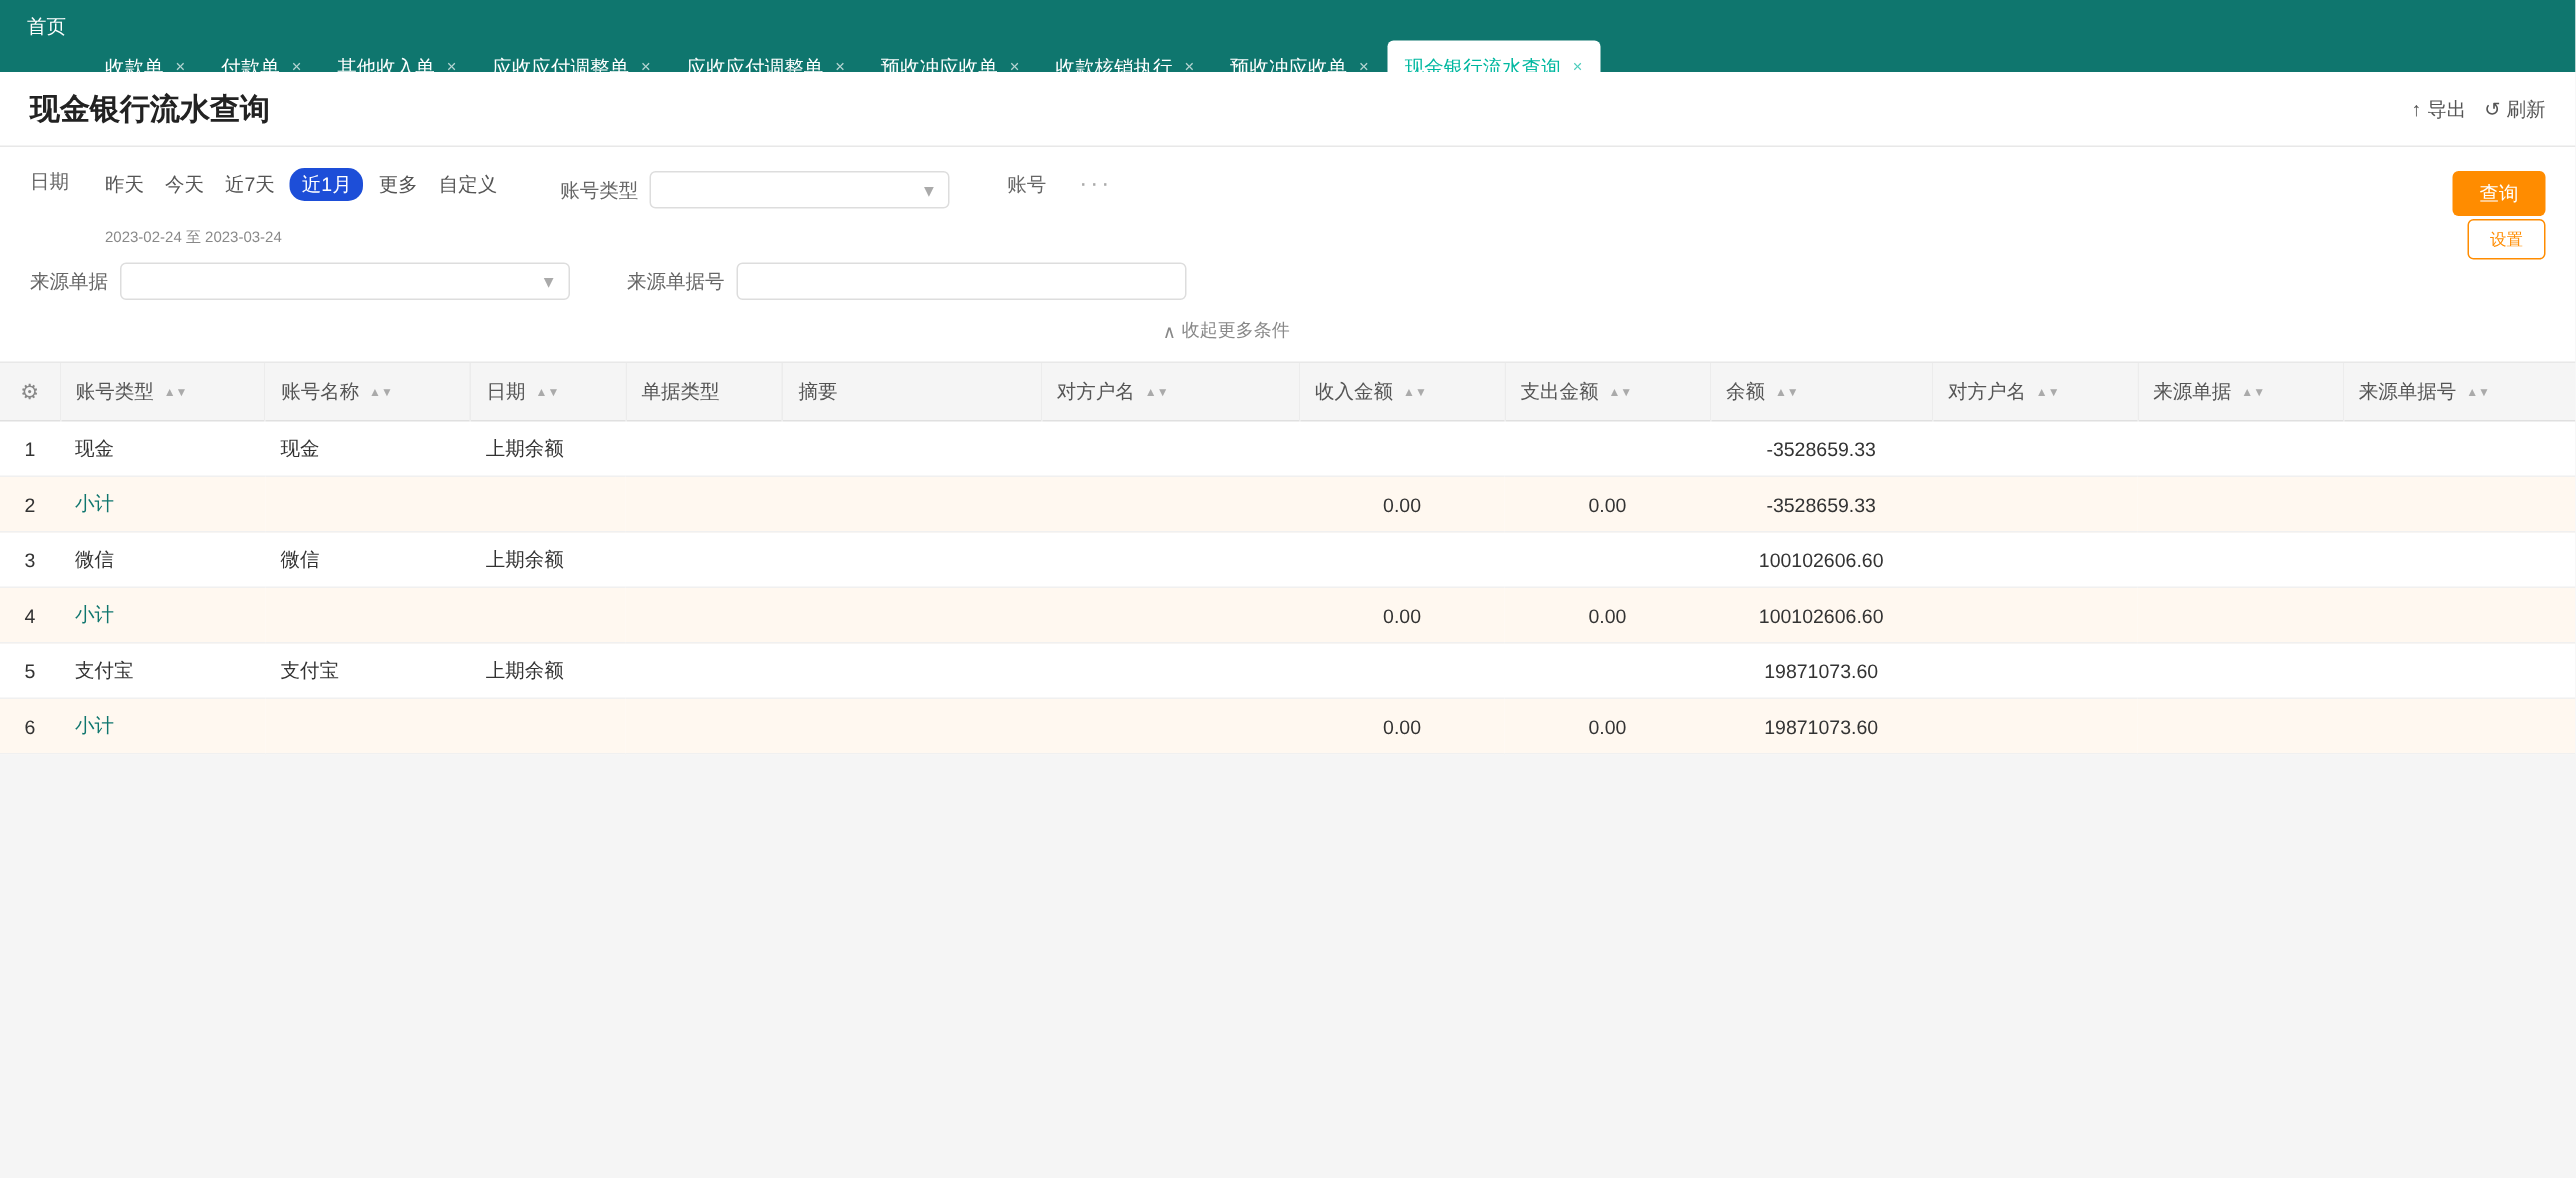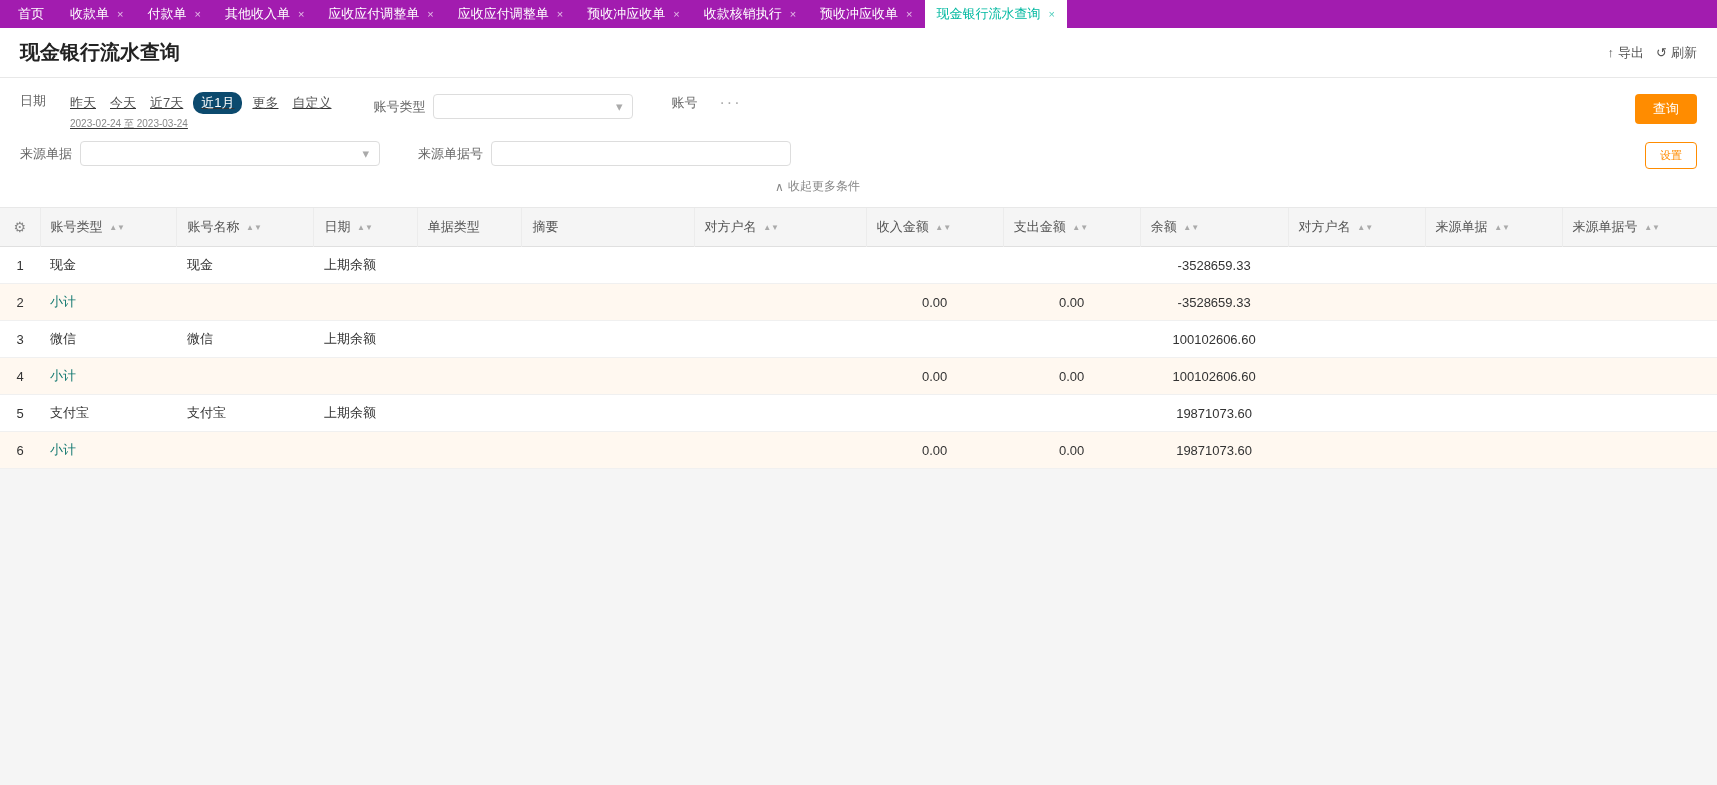--- a/index.html
+++ b/index.html
@@ -1,37 +1,37 @@
 <!DOCTYPE html>
 <html><head>
   <meta charset="utf-8">
   <style>
     * { box-sizing: border-box; margin: 0; padding: 0; }
     body { font-family: 'Microsoft YaHei', Arial, sans-serif; font-size: 13px; background: #f5f5f5; color: #333; }
 
     
     .top-nav {
-      background: #a21caf;
-      display: flex;
-      align-items: center;
-      height: 28px;
+      background: #0f766e;
+      display: flex;
+      height: 48px;
       padding: 0 4px;
       overflow: hidden;
     }
     .nav-item {
       color: #fff;
       padding: 0 12px;
       height: 36px;
       line-height: 36px;
       cursor: pointer;
       white-space: nowrap;
       font-size: 13px;
       display: flex;
       align-items: center;
       gap: 4px;
+      margin-top: 27px;
     }
     .nav-item.active {
       background: #fff;
       color: #00b8a0;
       border-radius: 4px 4px 0 0;
     }
     .nav-item .close-x {
       font-size: 11px;
       opacity: 0.7;
       margin-left: 4px;
@@ -98,21 +98,21 @@
       align-items: center;
       gap: 6px;
     }
     .date-shortcut {
       color: #555;
       cursor: pointer;
       font-size: 13px;
       padding: 2px 4px;
     }
     .date-shortcut.active {
-      background: #0c4a6e;
+      background: #1d4ed8;
       color: #fff;
       border-radius: 10px;
       padding: 2px 8px;
     }
     .date-range-text {
       color: #888;
       font-size: 10px;
       margin-left: 4px;
     }
     .filter-select {
@@ -290,21 +290,21 @@
 
 <div class="filter-area">
   <div style="display:flex; align-items:flex-start; gap:20px;">
 
     <div style="flex:1;">
 
       <div class="filter-row" style="align-items:flex-start;">
 
         <div style="display:flex; align-items:flex-start; gap:6px; margin-right:30px;">
           <span class="filter-label">日期</span>
-          <div style="display:flex; flex-direction:column; gap:3px;text-decoration:underline;">
+          <div style="display:flex; flex-direction:column; gap:17px;">
             <div class="date-shortcuts">
               <span class="date-shortcut">昨天</span>
               <span class="date-shortcut">今天</span>
               <span class="date-shortcut">近7天</span>
               <span class="date-shortcut active">近1月</span>
               <span class="date-shortcut">更多</span>
               <span class="date-shortcut">自定义</span>
             </div>
             <span class="date-range-text">2023-02-24 至 2023-03-24</span>
           </div>
@@ -337,21 +337,21 @@
           <input class="filter-input" type="text" style="min-width: 300px;">
         </div>
       </div>
 
       <div class="collapse-row">
         <span>∧</span>
         <span>收起更多条件</span>
       </div>
     </div>
 
-    <div style="display:flex; flex-direction:column; gap:18px; align-items:flex-end; padding-top:2px;">
+    <div style="display:flex; flex-direction:column; gap:2px; align-items:flex-end; padding-top:2px;">
       <button class="btn-query">查询</button>
       <button class="btn-settings">设置</button>
     </div>
   </div>
 </div>
 
 <div class="table-container">
   <table>
     <thead>
       <tr>

